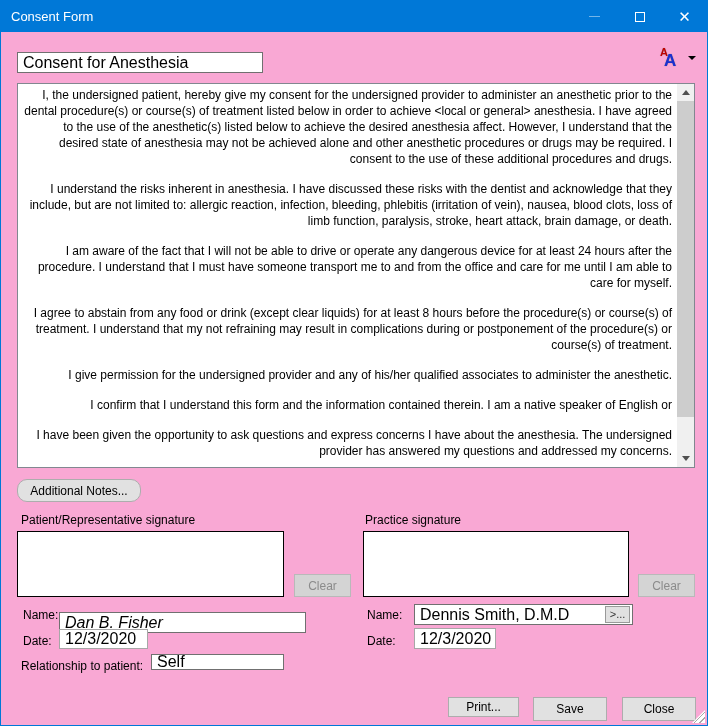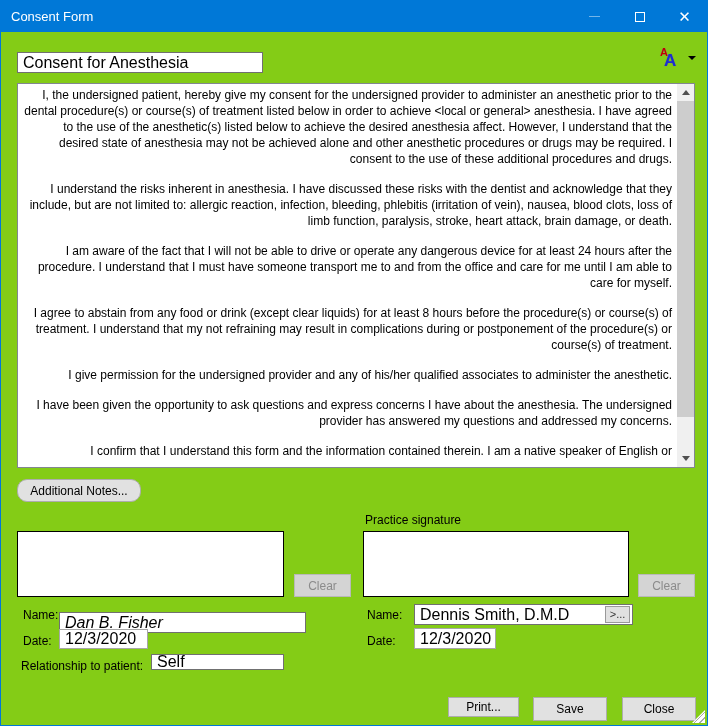--- a/index.html
+++ b/index.html
@@ -1,21 +1,21 @@
 <!DOCTYPE html>
 <html><head>
 <meta charset="utf-8">
 <style>
   * { margin:0; padding:0; box-sizing:border-box; }
   html,body { background:#e8e8e8; }
   body { font-family:"Liberation Sans", sans-serif; }
 
   .window {
     position:relative; width:708px; height:726px;
-    background:#84cc16; border:1px solid #0078d7; overflow:hidden;
+    background:#f9a8d4; border:1px solid #0078d7; overflow:hidden;
   }
 
   
   .titlebar {
     position:absolute; left:0; top:0; width:100%; height:31px;
     background:#0078d7; display:flex; align-items:center;
   }
   .titlebar .title {
     color:#ffffff; font-size:13px; padding-left:10px; flex:1;
     white-space:nowrap;
@@ -129,36 +129,37 @@
     <span class="font-caret"></span>
   </div>
 
   <div class="consent-box">
     <div class="consent-text">
       <p>I, the undersigned patient, hereby give my consent for the undersigned provider to administer an anesthetic prior to the dental procedure(s) or course(s) of treatment listed below in order to achieve &lt;local or general&gt; anesthesia. I have agreed to the use of the anesthetic(s) listed below to achieve the desired anesthesia affect. However, I understand that the desired state of anesthesia may not be achieved alone and other anesthetic procedures or drugs may be required. I consent to the use of these additional procedures and drugs.</p>
       <p>I understand the risks inherent in anesthesia. I have discussed these risks with the dentist and acknowledge that they include, but are not limited to: allergic reaction, infection, bleeding, phlebitis (irritation of vein), nausea, blood clots, loss of limb function, paralysis, stroke, heart attack, brain damage, or death.</p>
       <p>I am aware of the fact that I will not be able to drive or operate any dangerous device for at least 24 hours after the procedure. I understand that I must have someone transport me to and from the office and care for me until I am able to care for myself.</p>
       <p>I agree to abstain from any food or drink (except clear liquids) for at least 8 hours before the procedure(s) or course(s) of treatment. I understand that my not refraining may result in complications during or postponement of the procedure(s) or course(s) of treatment.</p>
       <p>I give permission for the undersigned provider and any of his/her qualified associates to administer the anesthetic.</p>
+      <p>I confirm that I understand this form and the information contained therein. I am a native speaker of English or</p>
       <p>I have been given the opportunity to ask questions and express concerns I have about the anesthesia. The undersigned provider has answered my questions and addressed my concerns.</p>
-      <p>I confirm that I understand this form and the information contained therein. I am a native speaker of English or</p>
     </div>
     <div class="sbar">
       <button class="sb-btn sb-up">
         <span class="tri-up"></span>
       </button>
       <div class="sb-thumb"></div>
       <button class="sb-btn sb-down">
         <span class="tri-down"></span>
       </button>
     </div>
   </div>
 
   <button class="btn" style="left:16px; top:478px; width:124px; height:23px;border-radius:10px;">Additional Notes...</button>
 
+  <span class="lbl" style="left:20px; top:512px;">Patient/Representative signature</span>
   <span class="lbl" style="left:364px; top:512px;">Practice signature</span>
 
   <div class="sig-box" style="left:16px; top:530px; width:267px; height:66px;"></div>
   <div class="sig-box" style="left:362px; top:530px; width:266px; height:66px;"></div>
 
   <button class="btn disabled" style="left:293px; top:573px; width:57px; height:23px;">Clear</button>
   <button class="btn disabled" style="left:637px; top:573px; width:57px; height:23px;">Clear</button>
 
   <span class="lbl" style="left:22px; top:607px;">Name:</span>
   <input class="tbx" style="left: 58px; top: 611px; width: 247px; height: 21px; font-style: italic;" readonly="" value="Dan B. Fisher">

